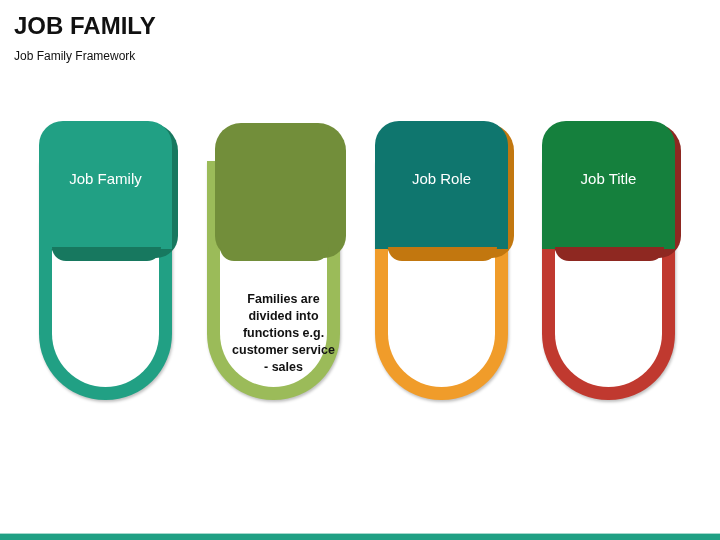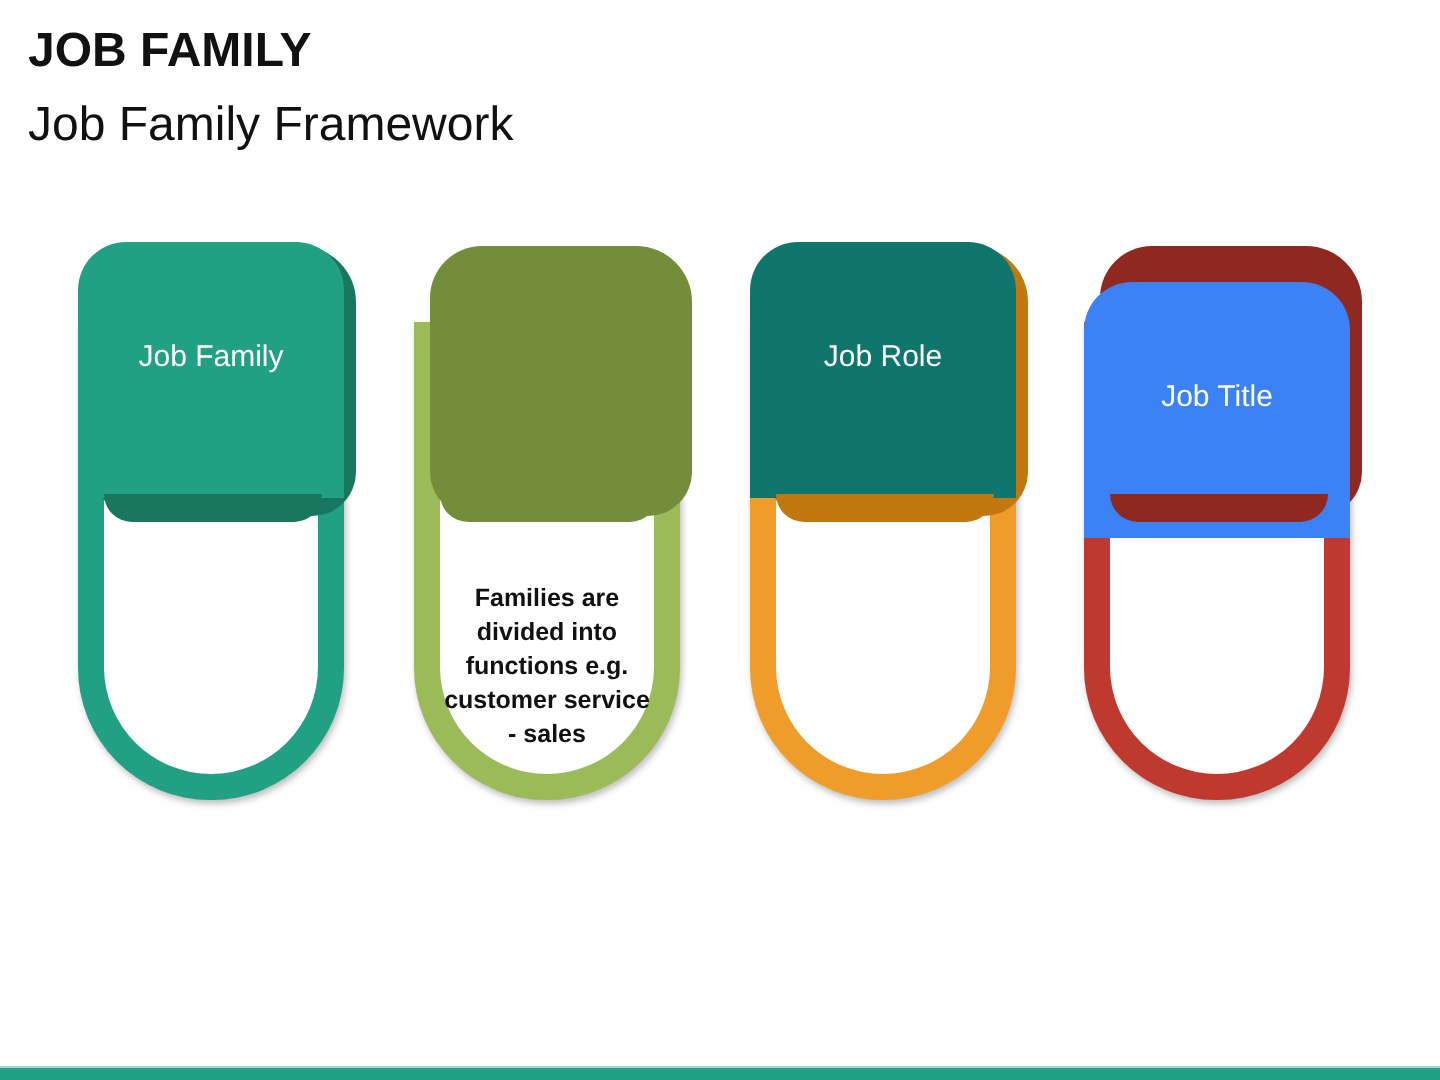--- a/index.html
+++ b/index.html
@@ -8,21 +8,21 @@
     background: #ffffff;
     font-family: "Liberation Sans", "DejaVu Sans", sans-serif;
   }
   .title {
     position: absolute; left: 14px; top: 12px;
     font-size: 24px; font-weight: bold; color: #111;
     letter-spacing: 0px;
   }
   .subtitle {
     position: absolute; left: 14px; top: 49px;
-    font-size: 24px; color: #111;
+    font-size: 12px; color: #111;
   }
   .card {
     position: absolute; top: 121px; width: 140px; height: 280px;
   }
   
   .pill {
     position: absolute; left: 0; top: 40px; width: 133px; height: 239px;
     border-radius: 0 0 66px 66px;
     box-sizing: border-box;
     box-shadow: 1px 2px 3px rgba(0,0,0,0.25);
@@ -79,39 +79,39 @@
   </div>
   <div class="head-lip" style="background: rgb(23, 120, 95);"></div>
 </div>
 
 <div class="card" style="left:207px;">
   <div class="pill" style="background: rgb(155, 187, 89);">
       <div class="pill-inner"></div>
     </div>
   <div class="head-side" style="background: rgb(114, 142, 58);"></div>
   <div class="head-lip" style="background: rgb(114, 142, 58);"></div>
-  <div class="desc" style="top:170px;">Families are divided into functions e.g. customer service - sales</div>
+  <div class="desc" style="top:170px;margin-left:10px;">Families are divided into functions e.g. customer service - sales</div>
 </div>
 
 <div class="card" style="left:375px;">
   <div class="pill" style="background: rgb(240, 156, 42);">
       <div class="pill-inner"></div>
     </div>
   <div class="head-side" style="background: rgb(194, 119, 15);"></div>
   <div class="head" style="background: #0f766e;">
     <span class="head-label">Job Role</span>
   </div>
   <div class="head-lip" style="background: rgb(194, 119, 15);"></div>
 </div>
 
 <div class="card" style="left:542px;">
   <div class="pill" style="background: rgb(192, 57, 47);">
       <div class="pill-inner"></div>
     </div>
   <div class="head-side" style="background: rgb(142, 40, 33);"></div>
-  <div class="head" style="background: #3b82f6; margin-top: 20px;">
+  <div class="head" style="background: #15803d;">
     <span class="head-label">Job Title</span>
   </div>
   <div class="head-lip" style="background: rgb(142, 40, 33);"></div>
 </div>
 
 <div class="bottom-line" style="background: rgb(33, 160, 132);"></div>
 <div class="bottom-bar" style="background: rgb(33, 160, 132);"></div>
 
 </body></html>

